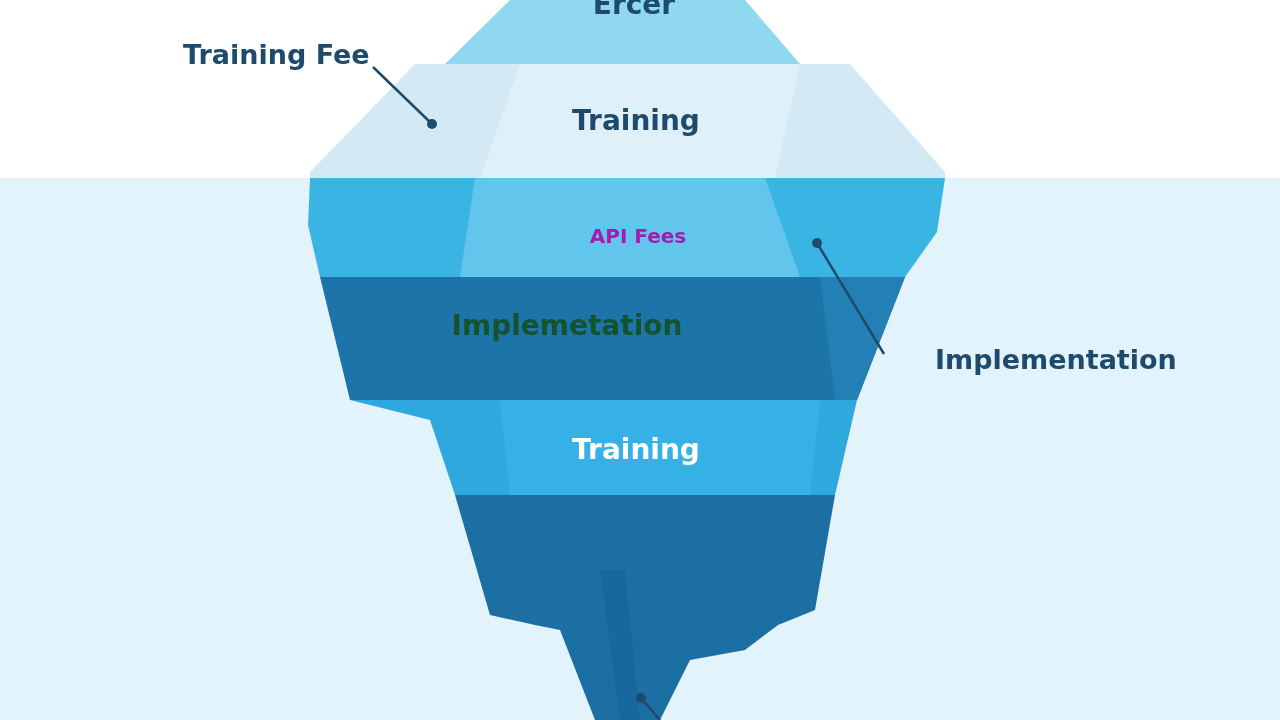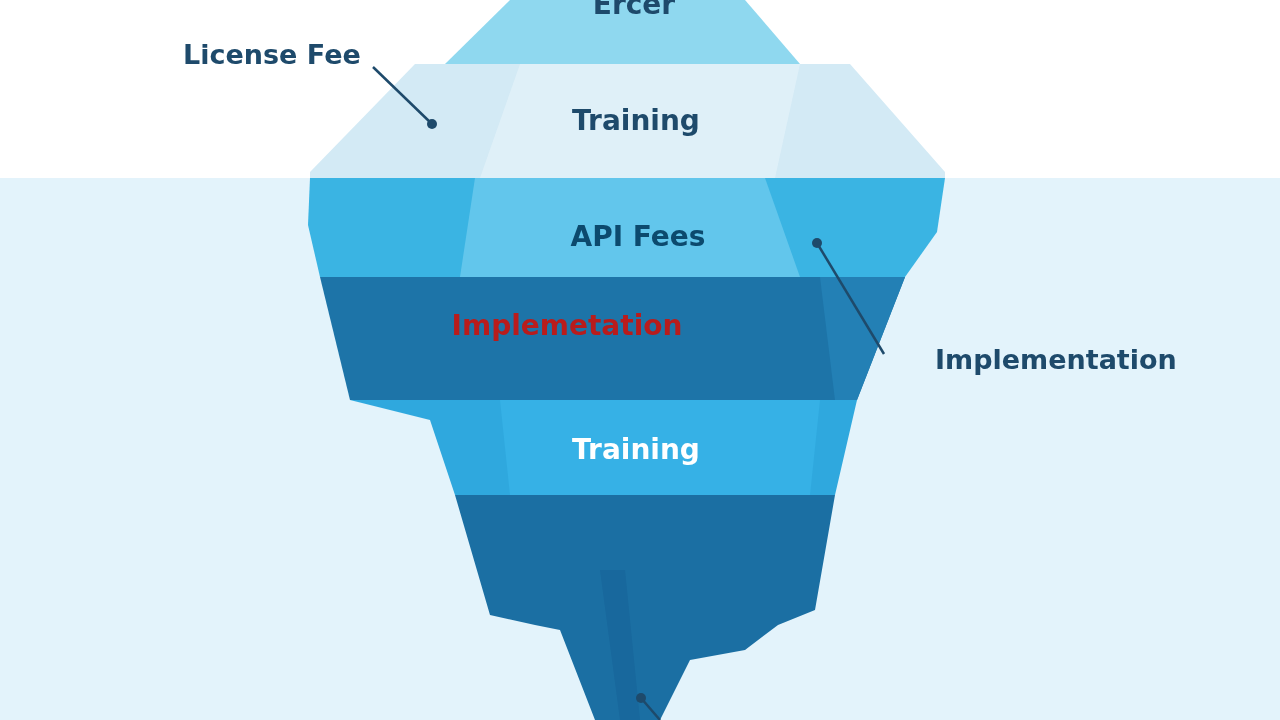--- a/index.html
+++ b/index.html
@@ -49,18 +49,18 @@
   <line x1="373" y1="67" x2="432" y2="124" stroke="#1e4a6b" stroke-width="2.5"></line>
   <circle cx="432" cy="124" r="5" fill="#1e4a6b"></circle>
   <line x1="817" y1="243" x2="884" y2="354" stroke="#1e4a6b" stroke-width="2.5"></line>
   <circle cx="817" cy="243" r="5" fill="#1e4a6b"></circle>
   <line x1="641" y1="698" x2="660" y2="720" stroke="#1e4a6b" stroke-width="2.5"></line>
   <circle cx="641" cy="698" r="5" fill="#1e4a6b"></circle>
 </svg>
 
 <div class="label" style="left:634px; top:4px; font-size:28px; color:#1e4a6b;">Ercer</div>
 <div class="label" style="left:636px; top:120px; font-size:28px; color:#1e4a6b;">Training</div>
-<div class="label" style="left:638px; top:236px; font-size:28px; color:#0c4a6e;">API Fees</div>
-<div class="label" style="left:567px; top:325px; font-size:28px; color:#b91c1c;">Implemetation</div>
+<div class="label" style="left:638px; top:236px; font-size:20px; color:#a21caf;">API Fees</div>
+<div class="label" style="left:567px; top:325px; font-size:28px; color:#14532d;">Implemetation</div>
 <div class="label" style="left:636px; top:449px; font-size:28px; color:#ffffff;">Training</div>
 
-<div class="outer-label" style="left:183px; top:39px;">License Fee</div>
+<div class="outer-label" style="left:183px; top:39px;">Training Fee</div>
 <div class="outer-label" style="left:901px; top:344px;margin-left:34px;">Implementation</div>
 
 </body></html>

